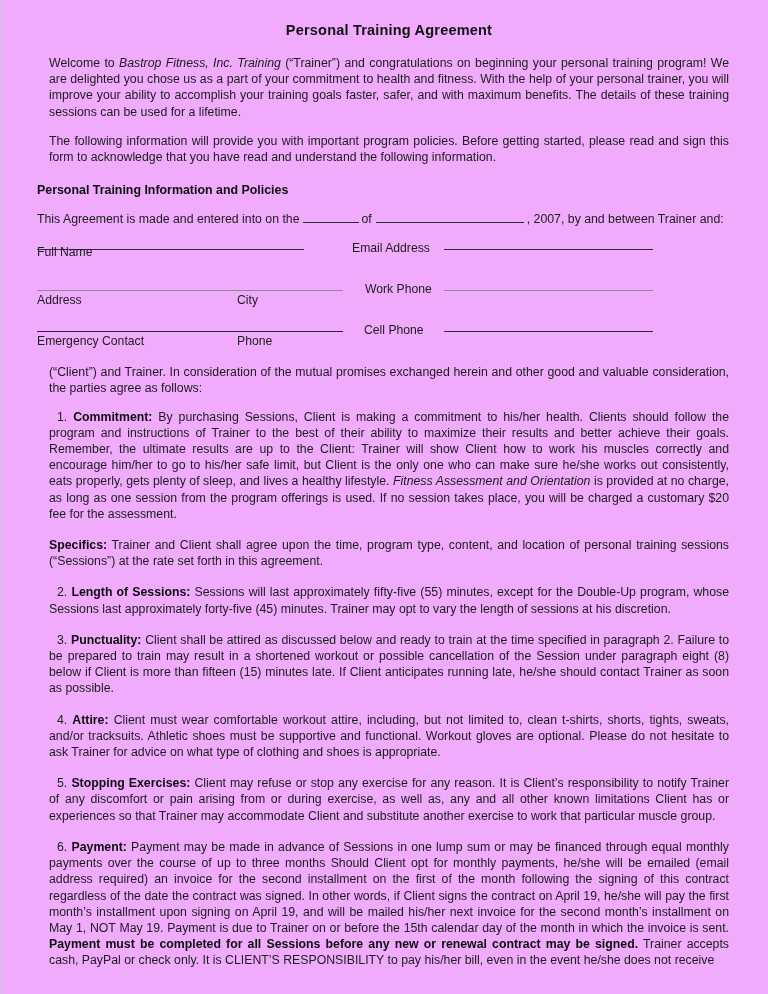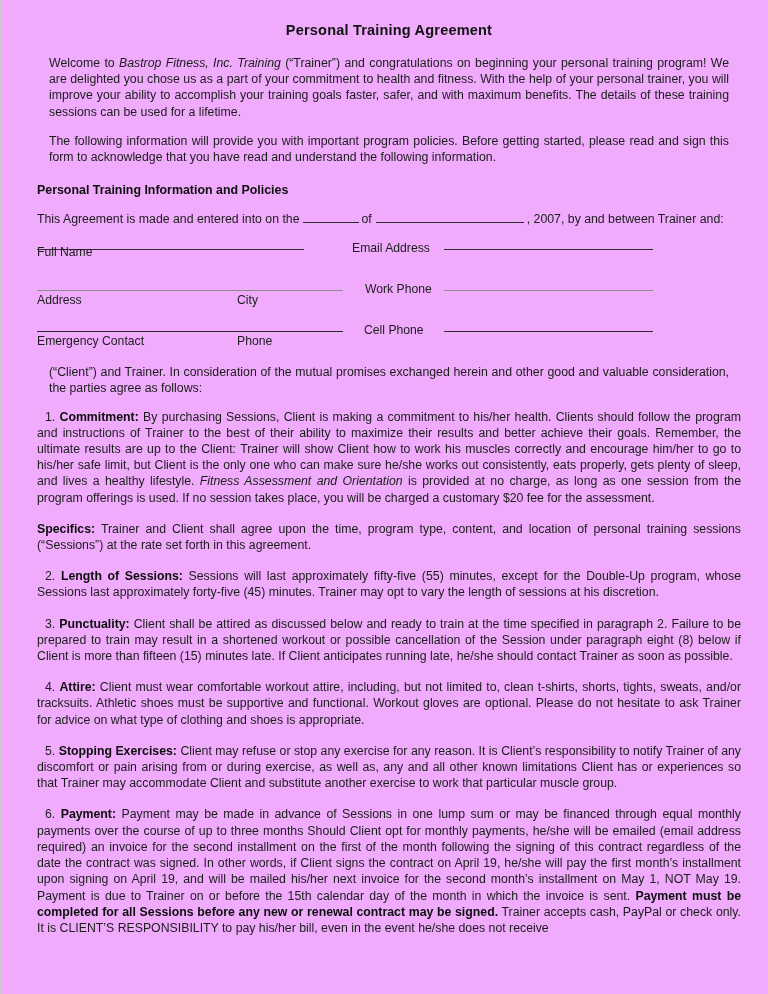--- a/index.html
+++ b/index.html
@@ -53,21 +53,21 @@
     hyphens: none;
   }
   .para + .para { margin-top: 13px; }
   .gap-top-lg { margin-top: 17px !important; }
   .gap-top-md { margin-top: 15px !important; }
 
   .clause {
     font-size: 12.3px;
     line-height: 16.2px;
     text-align: justify;
-    margin: 0;
+    margin: 12px;
     padding: 0;
     text-indent: 8px;
     color: #1c1c1c;
   }
   .clause + .clause { margin-top: 15px; }
 
   b, strong { font-weight: bold; color: #0e0e0e; }
   i, em { font-style: italic; }
 
   .section-head {

